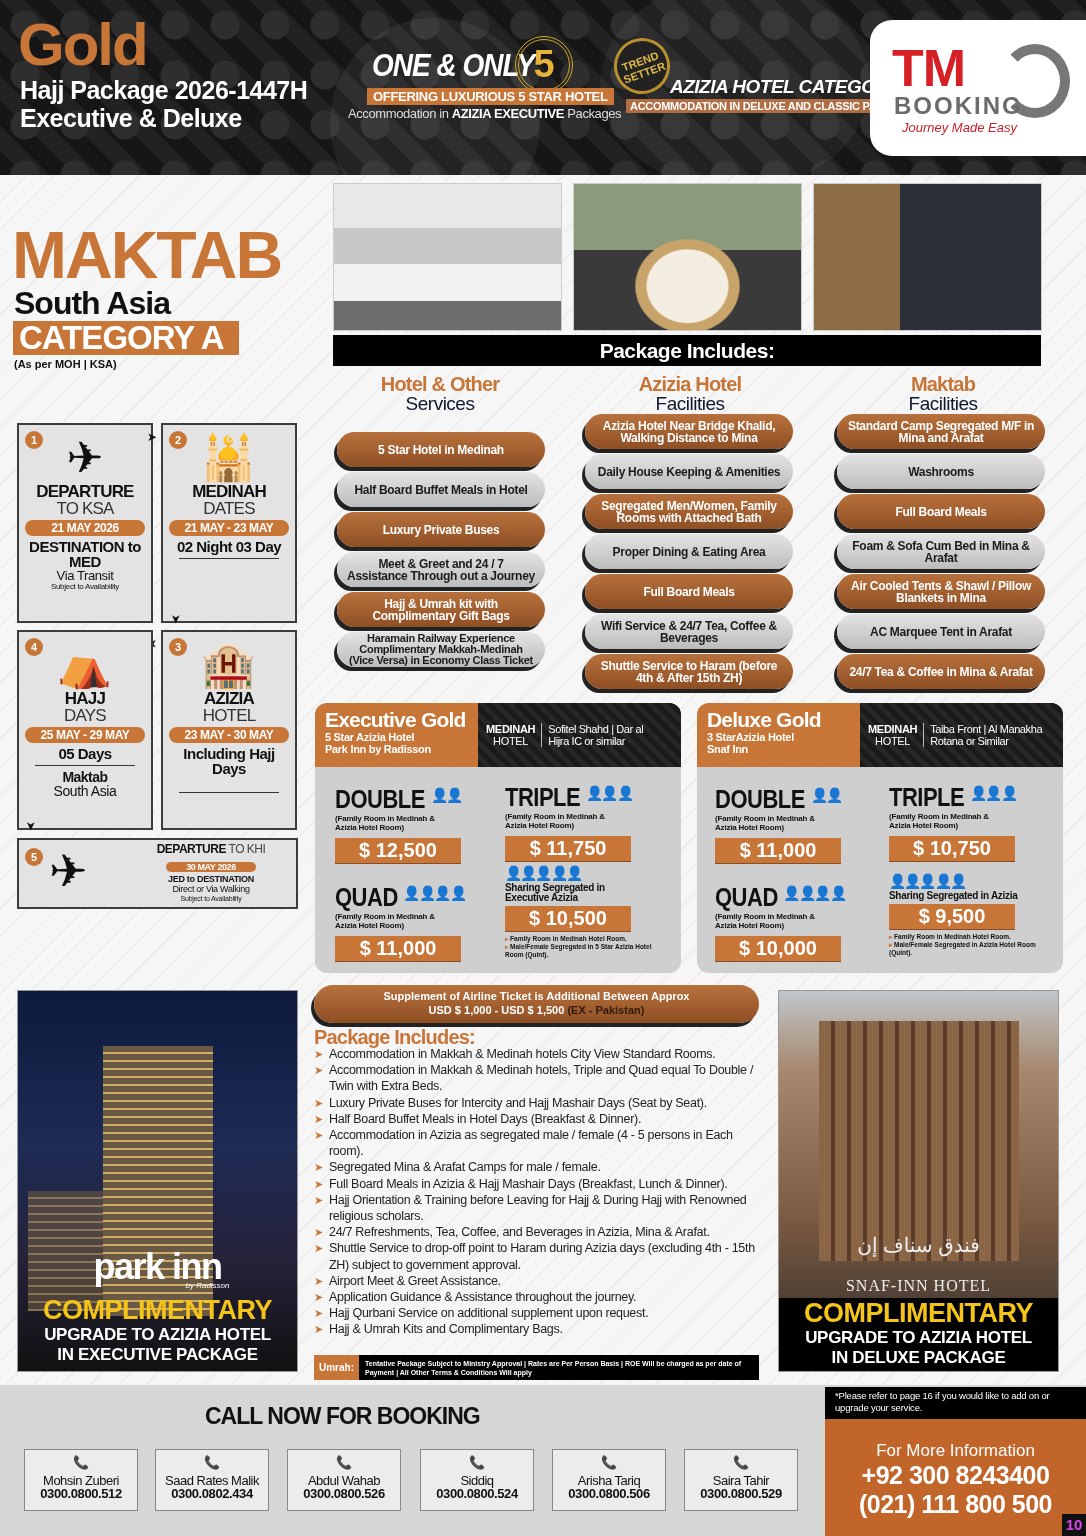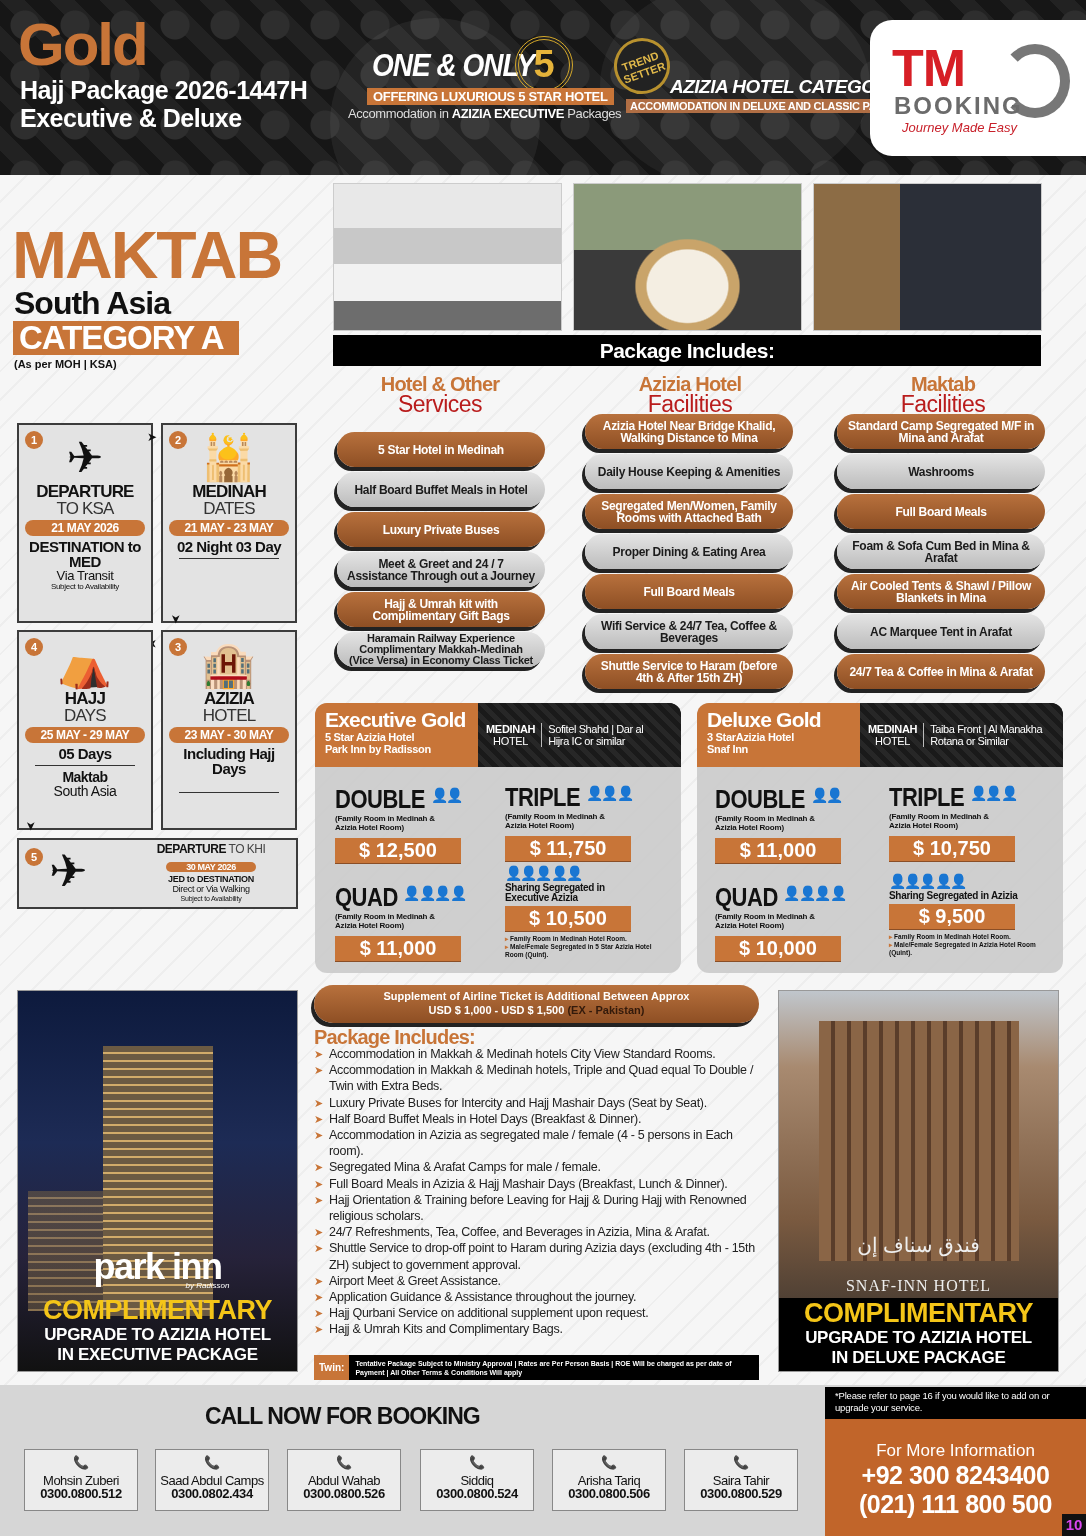--- a/index.html
+++ b/index.html
@@ -34,21 +34,21 @@
 .moh{position:absolute;left:14px;top:358px;font-size:11px;font-weight:bold}
 
 .photo{position:absolute;top:183px;height:148px;width:229px;border:1px solid #ccc}
 .photo1{left:333px;background:linear-gradient(180deg,#e8e8e8 0 30%,#c8c8c8 30% 55%,#f2f2f2 55% 80%,#6d6d6d 80%)}
 .photo2{left:573px;background:radial-gradient(ellipse at 50% 70%,#f4eee2 0 25%,#c9a46a 26% 32%,transparent 33%),linear-gradient(180deg,#8b9a7a 0 45%,#3a3a3a 45%)}
 .photo3{left:813px;background:linear-gradient(90deg,#8c6c45 0 38%,#2b2f38 38%);}
 .pkg-bar{position:absolute;left:333px;top:335px;width:708px;height:31px;background:#000;color:#fff;font-size:21px;font-weight:bold;text-align:center;line-height:31px;letter-spacing:-0.5px}
 
 .col-title{position:absolute;text-align:center;line-height:20px}
 .col-title .a{color:#c87538;font-size:20px;font-weight:bold;letter-spacing:-0.8px}
-.col-title .b{color:#b91c1c;font-size:23px;letter-spacing:-0.5px}
+.col-title .b{color:#0f172a;font-size:19px;letter-spacing:-0.5px}
 .pills{position:absolute;width:208px}
 .pill{height:35px;border-radius:18px;margin-bottom:5px;display:flex;align-items:center;justify-content:center;text-align:center;font-size:12px;font-weight:bold;line-height:12px;padding:0 10px;letter-spacing:-0.3px;box-shadow:-3px 4px 0 #222}
 .pill.br{background:linear-gradient(180deg,#b8713d,#8e4f24);color:#fff}
 .pill.gr{background:linear-gradient(180deg,#e4e4e4,#bcbcbc);color:#1b1b1b}
 
 .step{position:absolute;background:#e3e3e3;border:2px solid #3c3c3c;text-align:center}
 .num{position:absolute;left:6px;top:6px;width:18px;height:18px;border-radius:50%;background:#c87538;color:#fff;font-size:11px;font-weight:bold;line-height:18px;text-align:center}
 .s-ic{font-size:44px;line-height:50px;margin-top:8px;color:#111}
 .s-t1{font-size:17px;font-weight:bold;letter-spacing:-0.8px;line-height:17px}
 .s-t2{font-size:17px;color:#333;letter-spacing:-0.8px;line-height:17px}
@@ -340,21 +340,21 @@
   <li>Hajj Orientation &amp; Training before Leaving for Hajj &amp; During Hajj with Renowned religious scholars.</li>
   <li>24/7 Refreshments, Tea, Coffee, and Beverages in Azizia, Mina &amp; Arafat.</li>
   <li>Shuttle Service to drop-off point to Haram during Azizia days (excluding 4th - 15th ZH) subject to government approval.</li>
   <li>Airport Meet &amp; Greet Assistance.</li>
   <li>Application Guidance &amp; Assistance throughout the journey.</li>
   <li>Hajj Qurbani Service on additional supplement upon request.</li>
   <li>Hajj &amp; Umrah Kits and Complimentary Bags.</li>
 </ul>
 
 <div class="note">
-  <div class="note-lbl">Twin:</div>
+  <div class="note-lbl">Umrah:</div>
   <div class="note-txt">Tentative Package Subject to Ministry Approval | Rates are Per Person Basis | ROE Will be charged as per date of Payment | All Other Terms &amp; Conditions Will apply</div>
 </div>
 
 <div class="hotel l">
   <div class="tower" style="left:85px;top:55px;width:110px;height:270px"></div>
   <div class="tower" style="left:10px;top:200px;width:75px;height:120px;opacity:0.6"></div>
   <div class="h-brand" style="top:258px;font-size:36px;font-weight:bold;letter-spacing:-1.5px;line-height:36px">park inn</div>
   <div class="h-brand" style="top:290px;left:50px;font-size:8px;font-style:italic">by Radisson</div>
   <div class="comp" style="top:304px">COMPLIMENTARY</div>
   <div class="upg" style="top:334px">UPGRADE TO AZIZIA HOTEL</div>
@@ -372,21 +372,21 @@
 <div class="footer"></div>
 <div class="callnow">CALL NOW FOR BOOKING</div>
 
 <div class="contact" style="left:24px">
   <div class="c-ic">📞</div>
   <div class="c-name">Mohsin Zuberi</div>
   <div class="c-num">0300.0800.512</div>
 </div>
 <div class="contact" style="left:155px">
   <div class="c-ic">📞</div>
-  <div class="c-name">Saad Abdul Camps</div>
+  <div class="c-name">Saad Rates Malik</div>
   <div class="c-num">0300.0802.434</div>
 </div>
 <div class="contact" style="left:287px">
   <div class="c-ic">📞</div>
   <div class="c-name">Abdul Wahab</div>
   <div class="c-num">0300.0800.526</div>
 </div>
 <div class="contact" style="left:420px">
   <div class="c-ic">📞</div>
   <div class="c-name">Siddiq</div>

